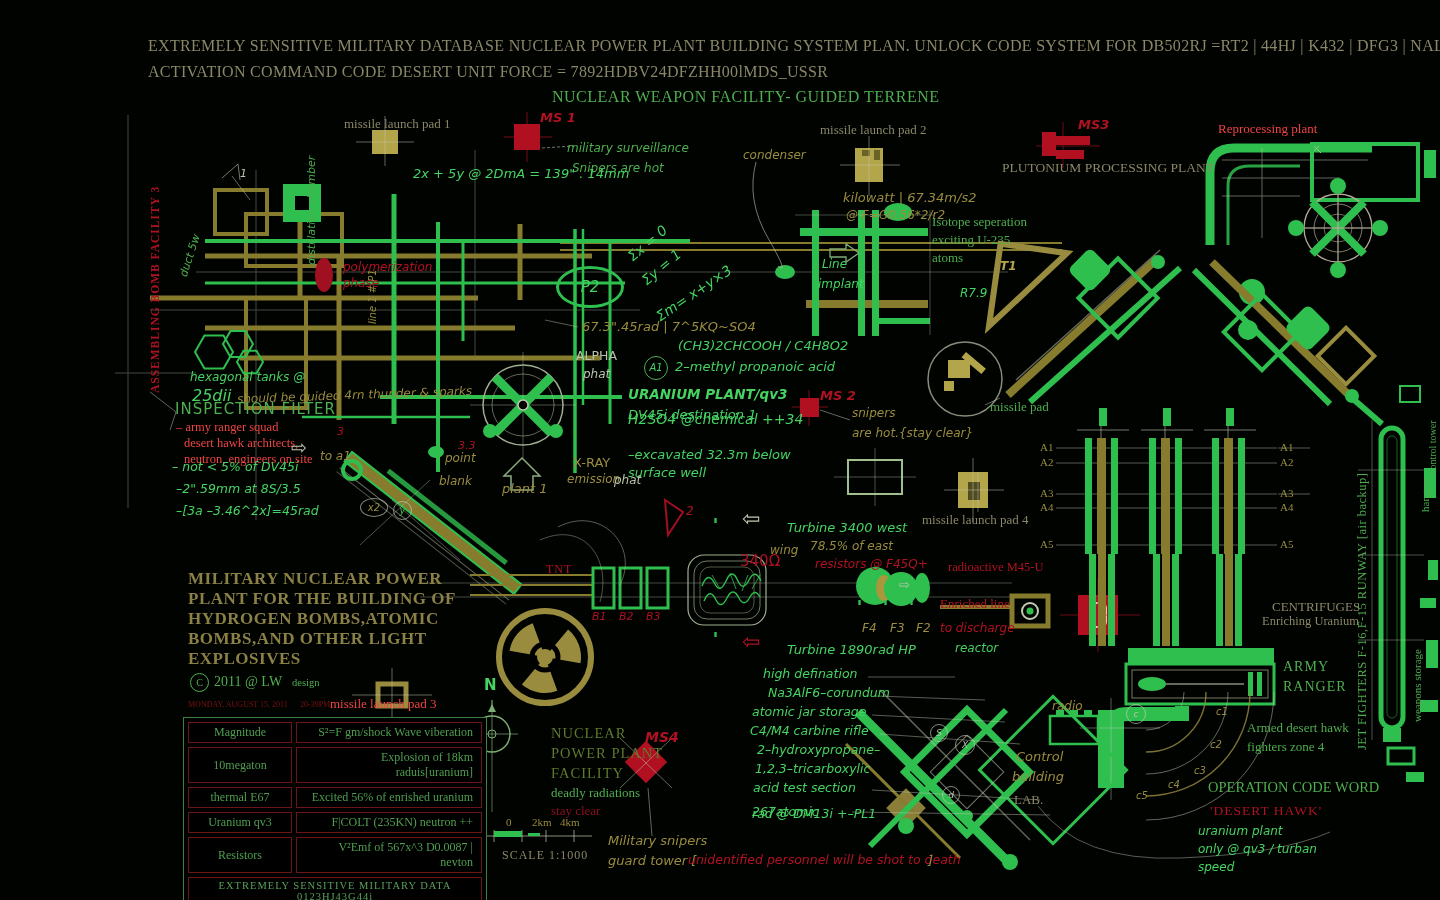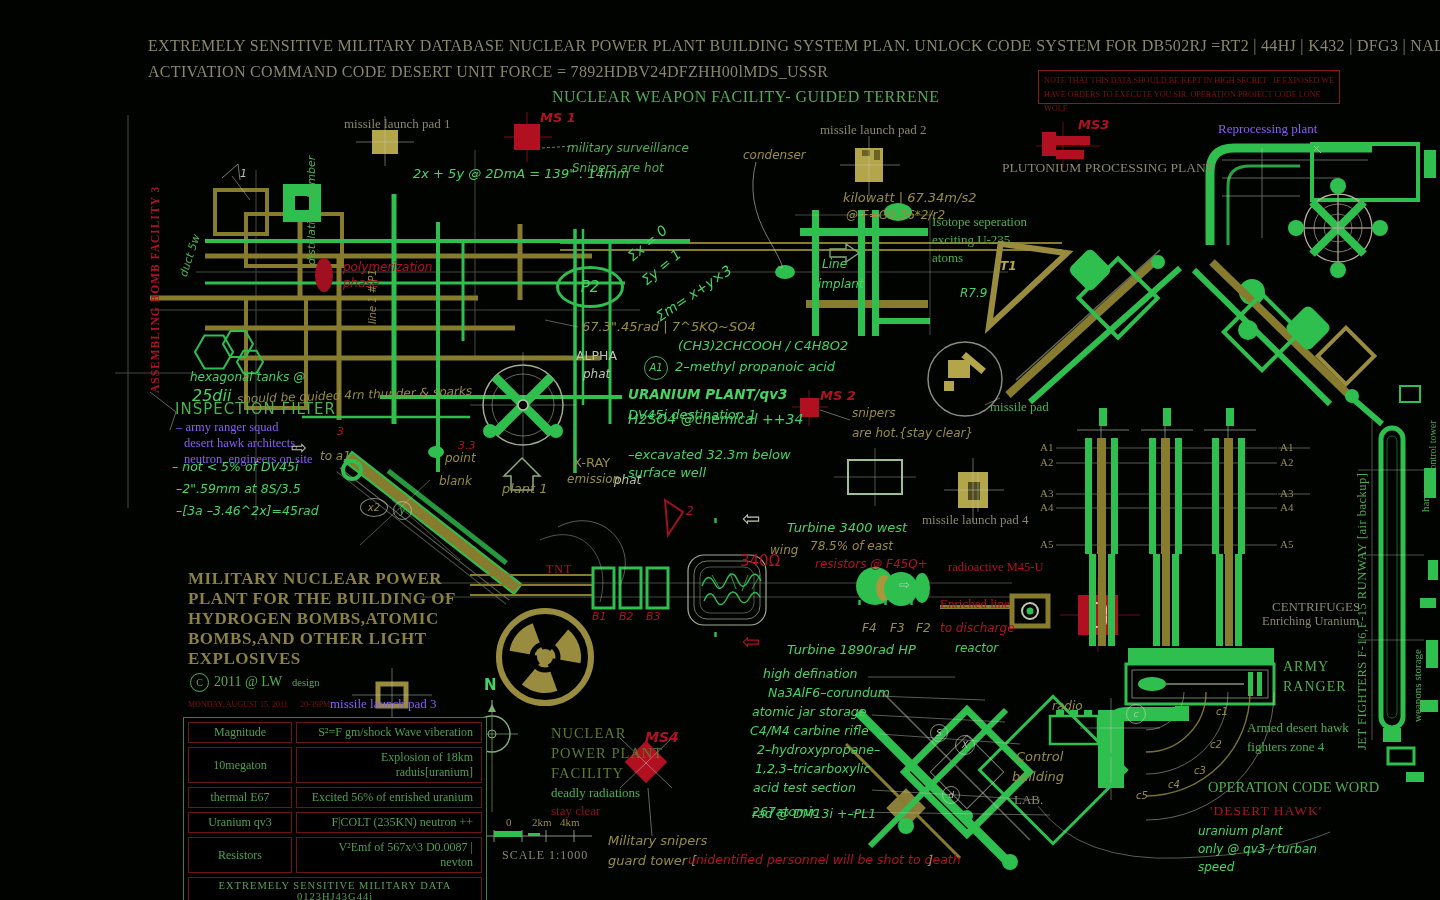--- a/index.html
+++ b/index.html
@@ -4,21 +4,21 @@
 <style>
   html,body{margin:0;padding:0;background:#000;}
   #canvas{position:relative;width:1440px;height:900px;background:#010301;overflow:hidden;
           font-family:"Liberation Serif",serif;}
   #art{position:absolute;left:0;top:0;pointer-events:none;}
   .t{position:absolute;white-space:nowrap;line-height:1;}
   .hw{font-family:"DejaVu Sans",sans-serif;font-style:italic;}
   .sf{font-family:"Liberation Serif",serif;}
   .v{writing-mode:vertical-rl;transform:rotate(180deg);}
   .cg{color:#4fae4f}.cgb{color:#46d361}.colv{color:#9a8c3f}.colvl{color:#b3a64a}
-  .cgrey{color:#8b8768}.cgg{color:#8b5cf6}.cred{color:#b01222}.credd{color:#7a1212}
+  .cgrey{color:#8b8768}.cgg{color:#ef4444}.cred{color:#b01222}.credd{color:#7a1212}
   .cpale{color:#b9c4ad}.cdkg{color:#5f7a2f}
   .circ{border:1px solid rgba(200,205,185,.65);border-radius:50%;display:flex;
         align-items:center;justify-content:center;}
   #note-box{position:absolute;left:1038px;top:70px;width:302px;height:34px;border:1px solid #8a1a1a;
         color:#7a1212;font-size:8.2px;line-height:1.7;padding:3px 5px;box-sizing:border-box;}
   #mil-table{position:absolute;left:183px;top:717px;border:1px solid #3f7f3f;border-collapse:separate;
         border-spacing:4px;background:#000;}
   #mil-table td{border:1px solid #6a1616;color:#4f9f4f;font-size:12px;padding:2px 8px;text-align:center;
         font-family:"Liberation Serif",serif;}
   #mil-table td.k{width:86px;} #mil-table td.v2{width:168px;text-align:right;}
@@ -434,24 +434,20 @@
         <line x1="852" y1="812" x2="1050" y2="815"></line>
     <line x1="978" y1="512" x2="978" y2="472"></line>
     <line x1="545" y1="320" x2="578" y2="327"></line>
   </g>
 </svg>
 
 <span class="t sf cgrey" style="left:148px;top:38px;font-size:16px;letter-spacing:.3px">EXTREMELY SENSITIVE MILITARY DATABASE NUCLEAR POWER PLANT BUILDING SYSTEM PLAN. UNLOCK CODE SYSTEM FOR  DB502RJ =RT2 | 44HJ | K432 | DFG3 | NAL76 | D6R4</span>
 <span class="t sf cgrey" style="left:148px;top:64px;font-size:16px;letter-spacing:.3px">ACTIVATION  COMMAND  CODE DESERT UNIT FORCE = 7892HDBV24DFZHH00lMDS_USSR</span>
 <span class="t sf cg" style="left:552px;top:89px;font-size:16px;letter-spacing:.5px">NUCLEAR WEAPON FACILITY- GUIDED TERRENE</span>
 
-<div id="note-box">
-  <div>NOTE THAT THIS DATA SHOULD BE KEPT IN HIGH SECRET .  IF EXPOSED  WE</div>
-  <div>HAVE ORDERS TO EXECUTE YOU SIR. OPERATION PROJECT CODE LONE WOLF</div>
-</div>
 
 <span class="t sf cgrey" style="left:344px;top:117px;font-size:13px">missile launch pad 1</span>
 <span class="t hw cred" style="left:540px;top:111px;font-size:13px;font-weight:bold">MS 1</span>
 <span class="t hw cg" style="left:567px;top:142px;font-size:12px">military surveillance</span>
 <span class="t hw cg" style="left:572px;top:162px;font-size:12px">Snipers are hot</span>
 <span class="t hw cgb" style="left:413px;top:167px;font-size:13px">2x + 5y @ 2DmA = 139" . 14mm</span>
 <span class="t hw cg v" style="left:306px;top:115px;font-size:11px;height:150px">distillation chamber</span>
 <span class="t sf cred v" style="left:150px;top:208px;font-size:11.5px;font-weight:bold;height:185px;letter-spacing:1px">ASSEMBLING BOMB FACILITY 3</span>
 <span class="t hw cg" style="left:168px;top:250px;font-size:11px;transform:rotate(-72deg)">duct 5w</span>
 <span class="t hw cpale" style="left:240px;top:168px;font-size:11px">1</span>

